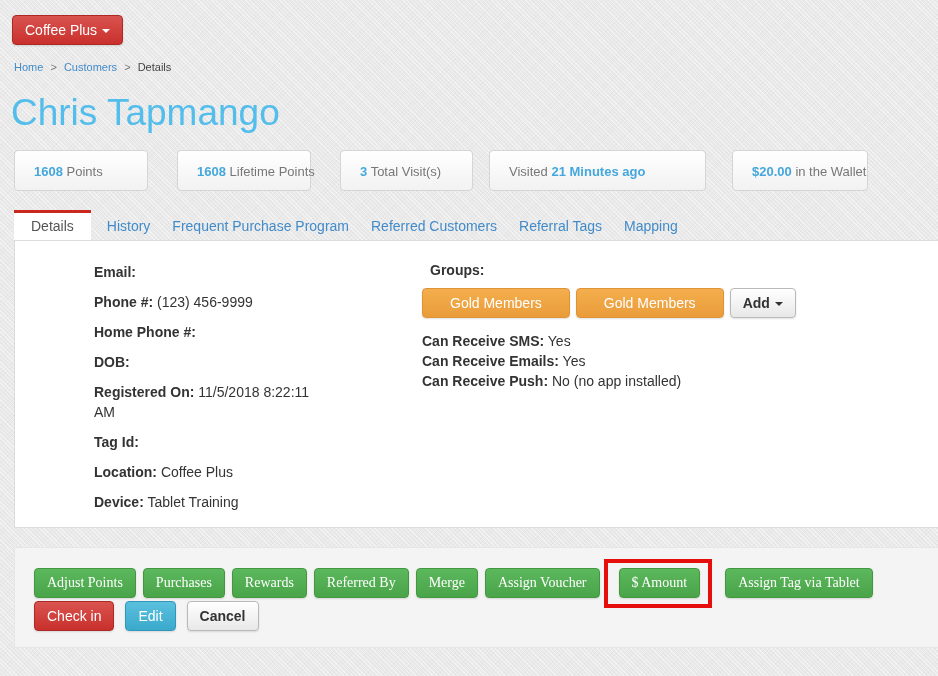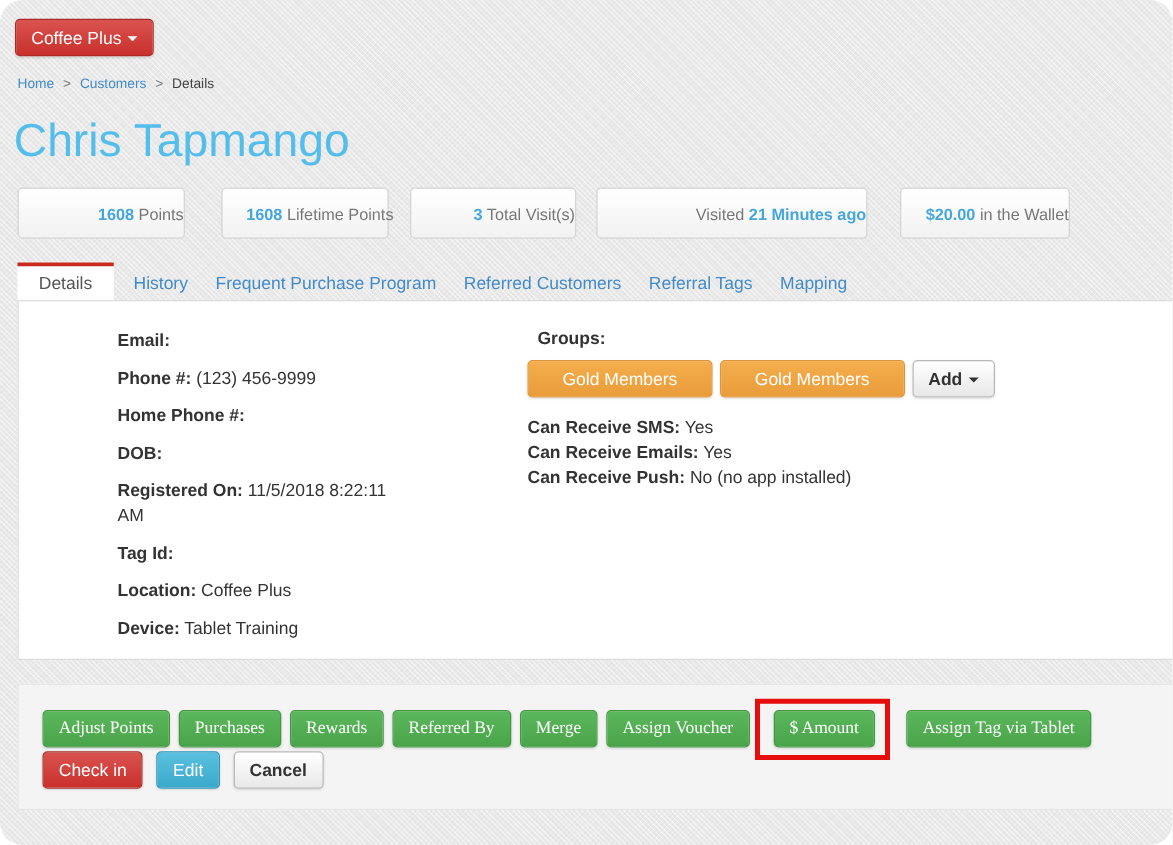--- a/index.html
+++ b/index.html
@@ -5,21 +5,20 @@
   * { box-sizing: content-box; }
   html,body { margin:0; padding:0; }
   body { font-family:"Liberation Sans", sans-serif; }
 
   .page {
     position:relative; width:938px; height:676px; overflow:hidden;
     background-color:#e9e9e9;
     background-image:
       repeating-linear-gradient(45deg, rgba(255,255,255,.45) 0 1px, rgba(255,255,255,0) 1px 3px),
       repeating-linear-gradient(-45deg, rgba(0,0,0,.025) 0 1px, rgba(0,0,0,0) 1px 3px);
-    border-radius: 18px;
   }
 
   
   .topbar { position:absolute; left:12px; top:15px; display:flex; align-items:center; gap:13px; }
   .page-title { margin:0; font-size:21px; font-weight:bold; color:#333; letter-spacing:.2px; }
 
   
   .btn {
     display:inline-block; border-radius:4px; font-size:14px; line-height:20px;
     padding:4px 12px; border:1px solid transparent; cursor:pointer;
@@ -47,25 +46,25 @@
   
   .customer-name { position:absolute; left:11px; top:92px; margin:0; font-size:37px; font-weight:400; color:#53bdec; }
 
   
   .stats-row { position:absolute; left:14px; top:150px; white-space:nowrap; }
   .stat-box {
     display:inline-block; vertical-align:top; height:41px; line-height:41px;
     padding-left:19px; box-sizing:border-box;
     border:1px solid #d5d5d5; border-radius:4px;
     background:linear-gradient(#ffffff,#f2f2f2);
-    font-size:13px; color:#777;text-align:right;
+    font-size:13px; color:#777;
   }
   .stat-box .val { color:#45a7dc; font-weight:bold; }
   .sb1 { width:134px; margin-right:29px; }
-  .sb2 { width:134px; margin-right:17px; }
+  .sb2 { width:134px; margin-right:29px; }
   .sb3 { width:133px; margin-right:16px; }
   .sb4 { width:217px; margin-right:26px; }
   .sb5 { width:136px; }
 
   
   .tabs { position:absolute; left:14px; top:210px; height:30px; display:flex; font-size:14px; }
   .tab { padding:8px 11px 0; height:22px; color:#428bca; cursor:pointer; }
   .tab.active {
     background:#fff; border-top:3px solid #c8281e; padding:5px 17px 0; height:22px;
     color:#555; margin-right:5px; cursor:default;

